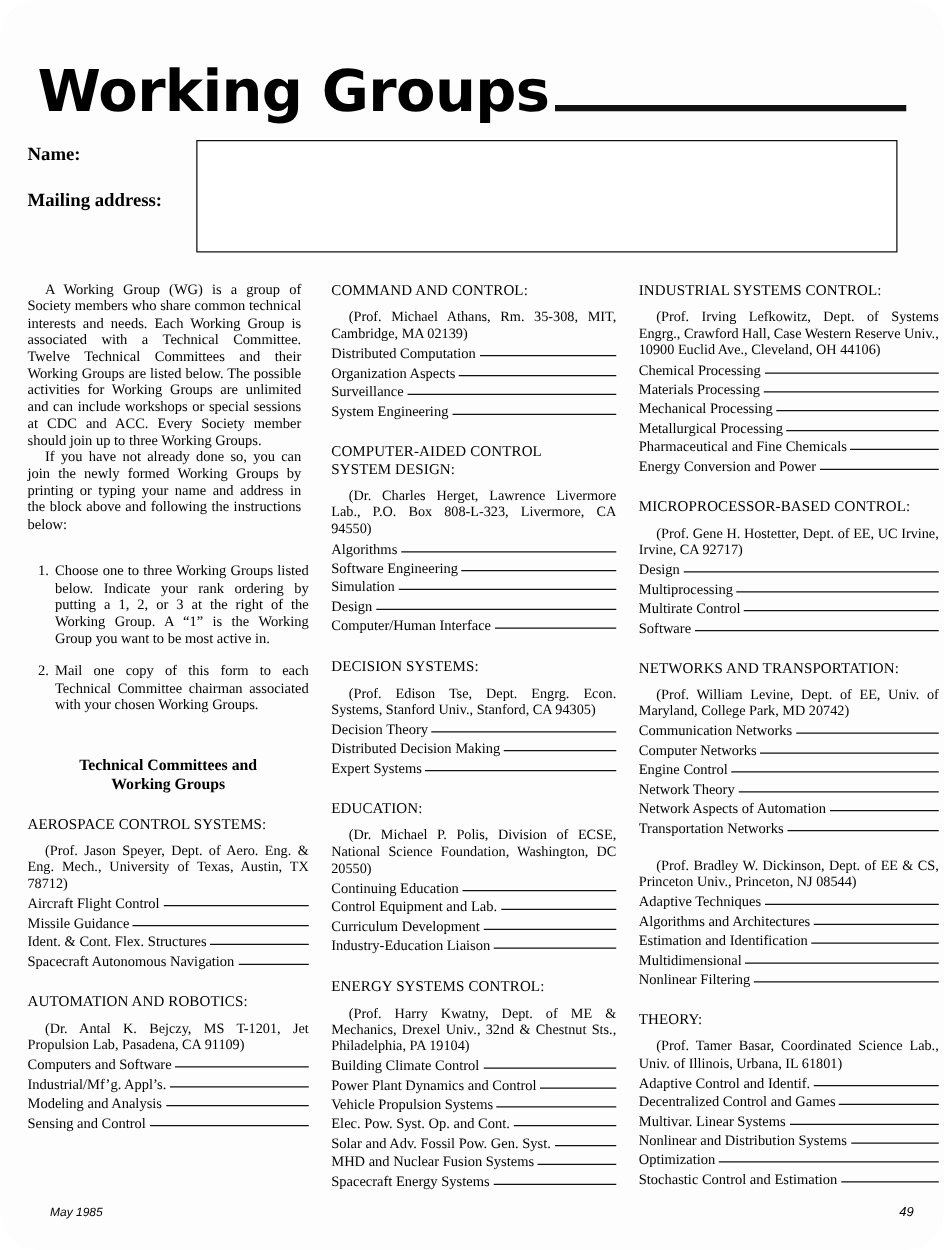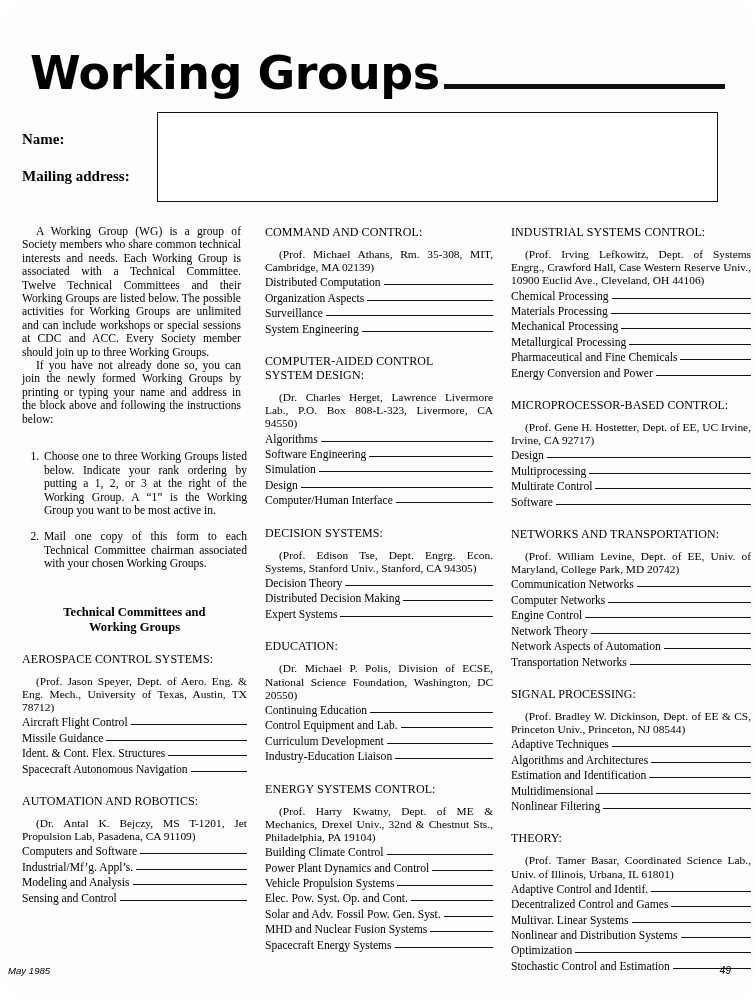--- a/index.html
+++ b/index.html
@@ -56,21 +56,21 @@
     top: 112px;
     width: 561px;
     height: 90px;
     border: 1.4px solid #111;
     box-sizing: border-box;
     background: #fff;
   }
   .formlabels {
     position: absolute;
     left: 22px;
-    top: 132px;
+    top: 117px;
     width: 140px;
   }
   .formlabel {
     font-family: "Liberation Serif", serif;
     font-weight: 700;
     font-size: 15px;
     line-height: 1;
     margin-bottom: 22px;
     white-space: nowrap;
   }
@@ -165,21 +165,21 @@
     position: absolute;
     left: 0;
     right: 0;
     bottom: 1px;
     border-bottom: 1.2px solid #111;
   }
 
   
   .footer {
     position: absolute;
-    left: 8px;
+    left: 40px;
     right: 24px;
     bottom: 24px;
     display: flex;
     justify-content: space-between;
     align-items: baseline;
     font-size: 9.6px;
     font-style: italic;
     font-family: "Liberation Sans", sans-serif;
   }
   .footer .pageno {
@@ -480,21 +480,20 @@
               <span class="lead"></span>
             </li>
           <li>
               <span class="lbl">Transportation Networks</span>
               <span class="lead"></span>
             </li>
         </ul>
       </div>
 
       <div class="section">
-        <div class="sec-title">SIGNAL PROCESSING:</div>
         <p class="chair">(Prof. Bradley W. Dickinson, Dept. of EE &amp; CS, Princeton Univ., Princeton, NJ 08544)</p>
         <ul class="wglist">
           <li>
               <span class="lbl">Adaptive Techniques</span>
               <span class="lead"></span>
             </li>
           <li>
               <span class="lbl">Algorithms and Architectures</span>
               <span class="lead"></span>
             </li>

